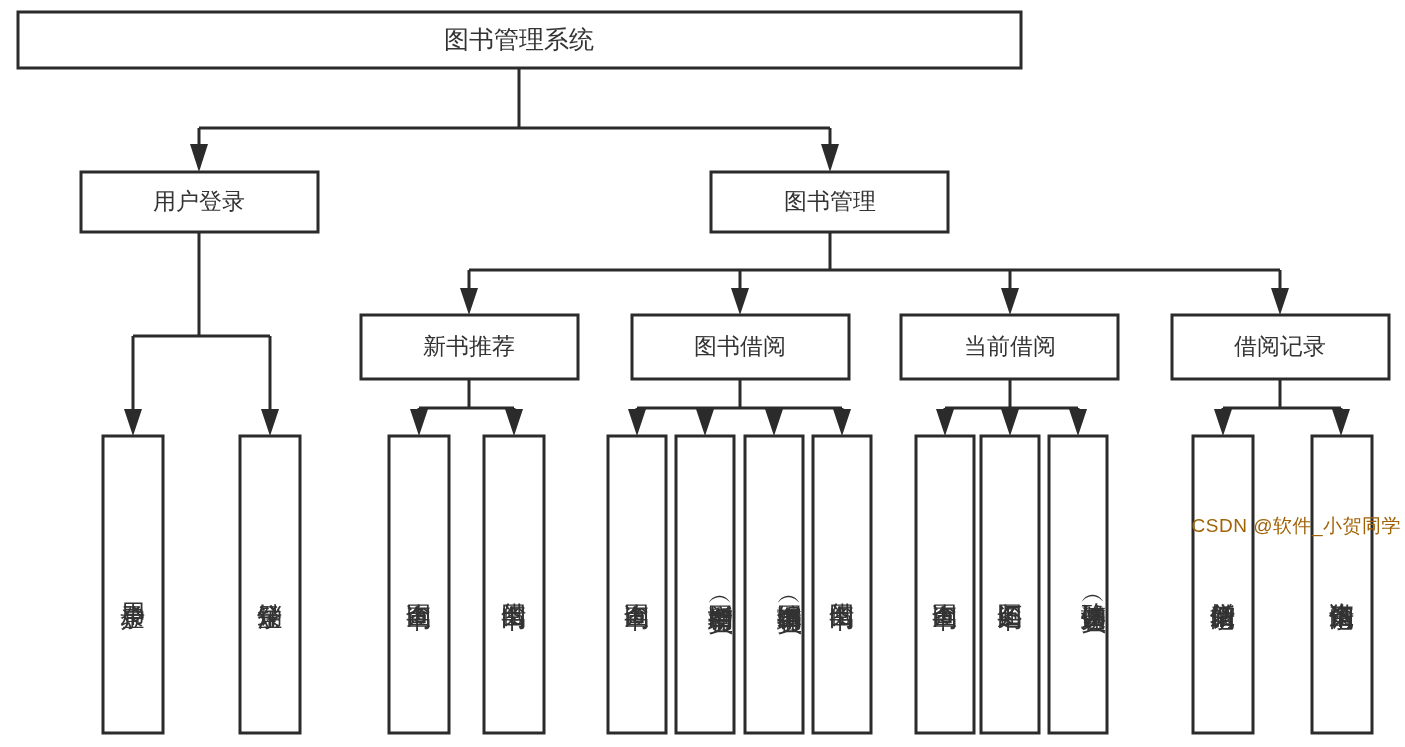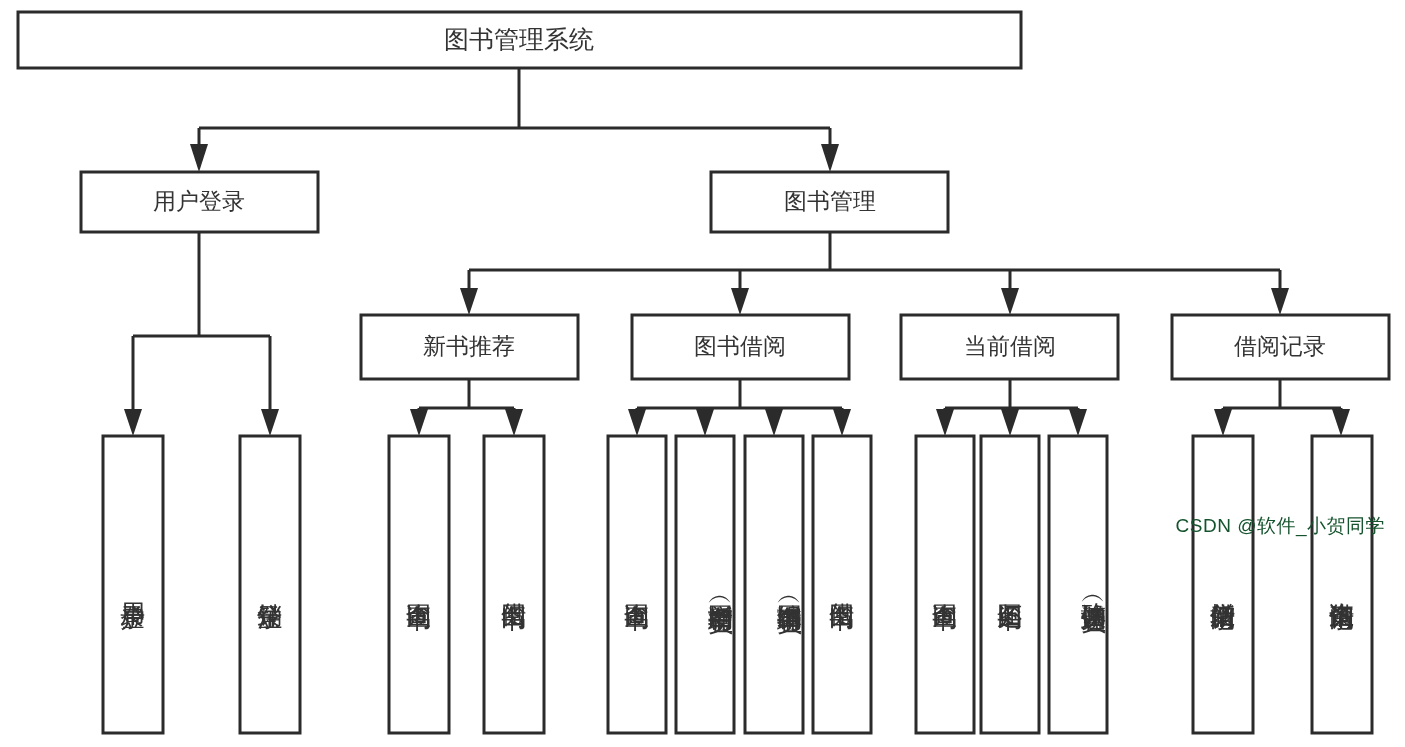--- a/index.html
+++ b/index.html
@@ -64,25 +64,25 @@
     letter-spacing: 1px;
     display: flex;
     align-items: center;
     justify-content: center;
     text-align: center;
     pointer-events: none;
     white-space: nowrap;
   }
   .watermark {
     position: absolute;
-    right: 20px;
+    right: 4px;
     bottom: 4px;
     font-family: "Liberation Sans", "DejaVu Sans", sans-serif;
     font-size: 19px;
-    color: #14532d;
+    color: #a16207;
     letter-spacing: 0.5px;
     white-space: nowrap;
   }
 </style>
 </head>
 <body>
 
 <div id="diagram-root">
 
   <svg class="canvas" viewBox="0 0 1405 747">

